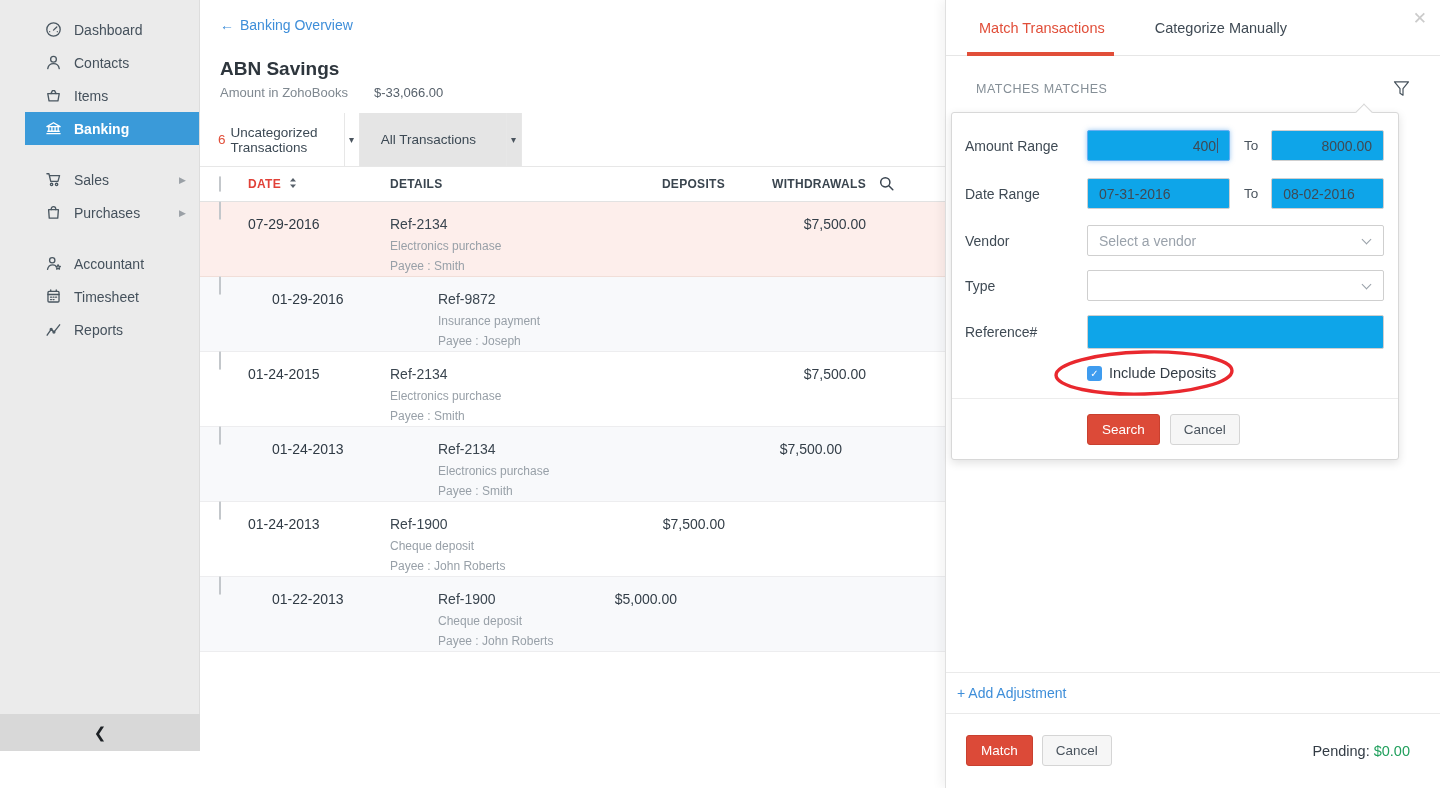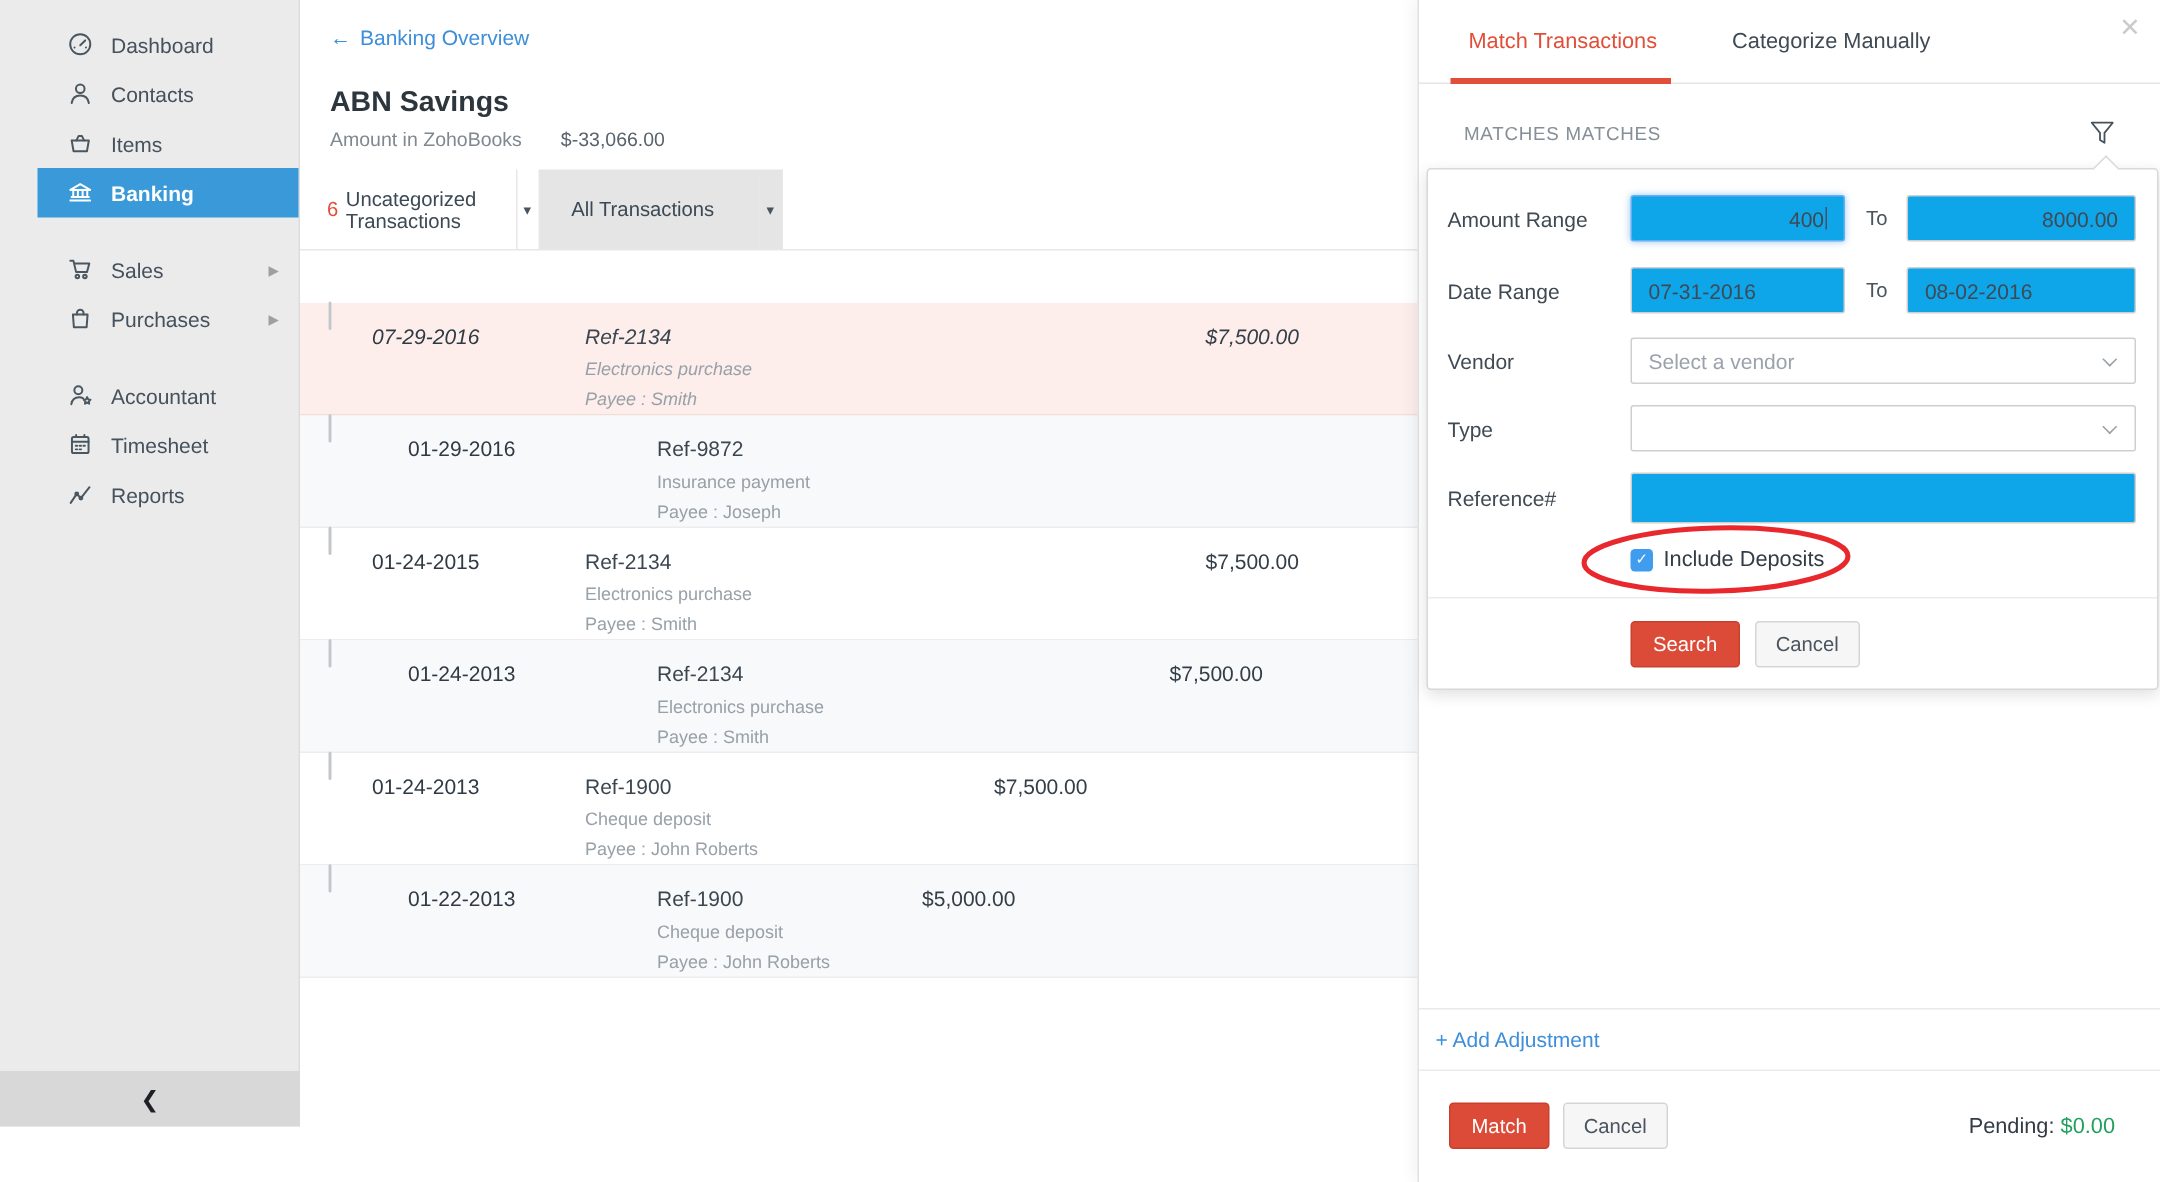--- a/index.html
+++ b/index.html
@@ -41,42 +41,42 @@
   .col-dep { width:75px; text-align:right; }
   .col-wd { width:141px; text-align:right; }
   .col-search { width:79px; padding-left:13px; display:flex; align-items:center; }
   .thead .date-lbl { color:#e14138; }
   .sort-ic { margin-left:4px; vertical-align:-1px; }
   .cbox { width:14px; height:14px; border:1px solid #c3c7cb; border-radius:3px; background:#fff; cursor:pointer; }
 
   .rows { position:absolute; left:0; top:202px; width:745px; }
   .trow { height:75px; display:flex; border-bottom:1px solid #ededef; background:#fff; }
   .trow.alt { background:#f8f9fb;gap:24px; }
-  .trow.hl { background:#fdeeeb; border-bottom:1px solid #f1ded8;font-style:italic; }
+  .trow.hl { background:#fdeeeb; border-bottom:1px solid #f1ded8; }
   .trow > div { padding-top:14px; }
   .trow .cbox { margin-top:14px; }
   .trow .col-check { padding-top:0; }
   .d-date { font-size:14px; color:#2f3a44; }
   .d-ref { font-size:14px; color:#3b4650; }
   .d-desc { font-size:12px; color:#98a0a8; margin-top:7px; }
   .d-payee { font-size:12px; color:#98a0a8; margin-top:6px; }
   .d-amt { font-size:14px; color:#333e48; }
 
   
   .panel { position:absolute; left:945px; top:0; width:495px; height:788px; background:#fff; border-left:1px solid #e0e0e0; box-shadow:-4px 0 10px rgba(0,0,0,.05); }
   .p-tabs { position:relative; height:56px; border-bottom:1px solid #e6e6e6; display:flex; align-items:center; padding-left:33px; }
   .p-tab { font-size:14.5px; color:#3f4a54; cursor:pointer; margin-right:50px; }
   .p-tab.active { color:#e14e39; }
   .p-underline { position:absolute; left:21px; bottom:-1px; width:147px; height:4px; background:#e14e39; }
   .p-close { position:absolute; right:13px; top:8px; font-size:17px; color:#cbcbcb; cursor:pointer; }
   .p-sechead { position:absolute; left:0; top:80px; width:100%; padding:0 30px; display:flex; align-items:center; justify-content:space-between; }
   .p-sechead .t { font-size:12.5px; color:#858f97; letter-spacing:.5px; }
   .funnel { cursor:pointer; }
 
-  .popover { position:absolute; left:5px; top:112px; width:488px; height:348px; background:#fff; border:1px solid #d8d8d8; border-radius:3px; box-shadow:0 3px 10px rgba(0,0,0,.12); }
+  .popover { position:absolute; left:5px; top:112px; width:448px; height:348px; background:#fff; border:1px solid #d8d8d8; border-radius:3px; box-shadow:0 3px 10px rgba(0,0,0,.12); }
   .pop-caret { position:absolute; top:-7px; right:28px; width:12px; height:12px; background:#fff; border-left:1px solid #d8d8d8; border-top:1px solid #d8d8d8; transform:rotate(45deg); }
   .f-row { position:absolute; left:13px; right:14px; display:flex; align-items:center; }
   .f-label { width:122px; font-size:14px; color:#3f4a54; flex-shrink:0; }
   .inp { height:31px; border:1px solid #cfcfcf; border-radius:2px; background:#0ea5e9; font-size:14px; color:#3f4a54; display:flex; align-items:center; padding:0 11px; }
   .inp.right { justify-content:flex-end; }
   .inp.focus { border-color:#67aef2; box-shadow:0 0 5px rgba(76,155,232,.55); }
   .caret-line { display:inline-block; width:1px; height:15px; background:#44506a; margin-left:1px; }
   .to-lbl { margin:0 13px 0 14px; font-size:13.5px; color:#4a545e; }
   .w1 { width:143px; } .w2 { flex:1; }
   .sel { flex:1; height:31px; border:1px solid #cfcfcf; border-radius:2px; display:flex; align-items:center; padding:0 28px 0 11px; font-size:14px; color:#9aa2ab; position:relative; cursor:pointer; }
@@ -234,20 +234,39 @@
       <span class="tb-sep"></span>
       <span class="tb-caret">▾</span>
     </div>
     <div class="tb-tab2">
       <span class="lbl">All Transactions</span>
       <span class="tb-sep"></span>
       <span class="tb-caret">▾</span>
     </div>
   </div>
 
+  <div class="thead">
+    <div class="col-check"><span class="cbox"></span></div>
+    <div class="col-date">
+      <span class="date-lbl">DATE</span>
+      <svg class="sort-ic" width="8" height="12" viewBox="0 0 8 12">
+          <path d="M4 1l3 3.6H1z" fill="#57606a"></path>
+          <path d="M4 11L1 7.4h6z" fill="#57606a"></path>
+        </svg>
+    </div>
+    <div class="col-details">DETAILS</div>
+    <div class="col-dep">DEPOSITS</div>
+    <div class="col-wd">WITHDRAWALS</div>
+    <div class="col-search">
+      <svg width="16" height="16" viewBox="0 0 16 16" fill="none" stroke="#3a4550" stroke-width="1.5" stroke-linecap="round">
+          <circle cx="6.3" cy="6.3" r="4.6"></circle>
+          <path d="M9.8 9.8L13.8 13.8"></path>
+        </svg>
+    </div>
+  </div>
 
   <div class="rows" id="rows">
       <div class="trow hl">
     <div class="col-check"><span class="cbox"></span></div>
     <div class="col-date">
           <div class="d-date">07-29-2016</div>
         </div>
     <div class="col-details">
       <div class="d-ref">Ref-2134</div>
       <div class="d-desc">Electronics purchase</div>

